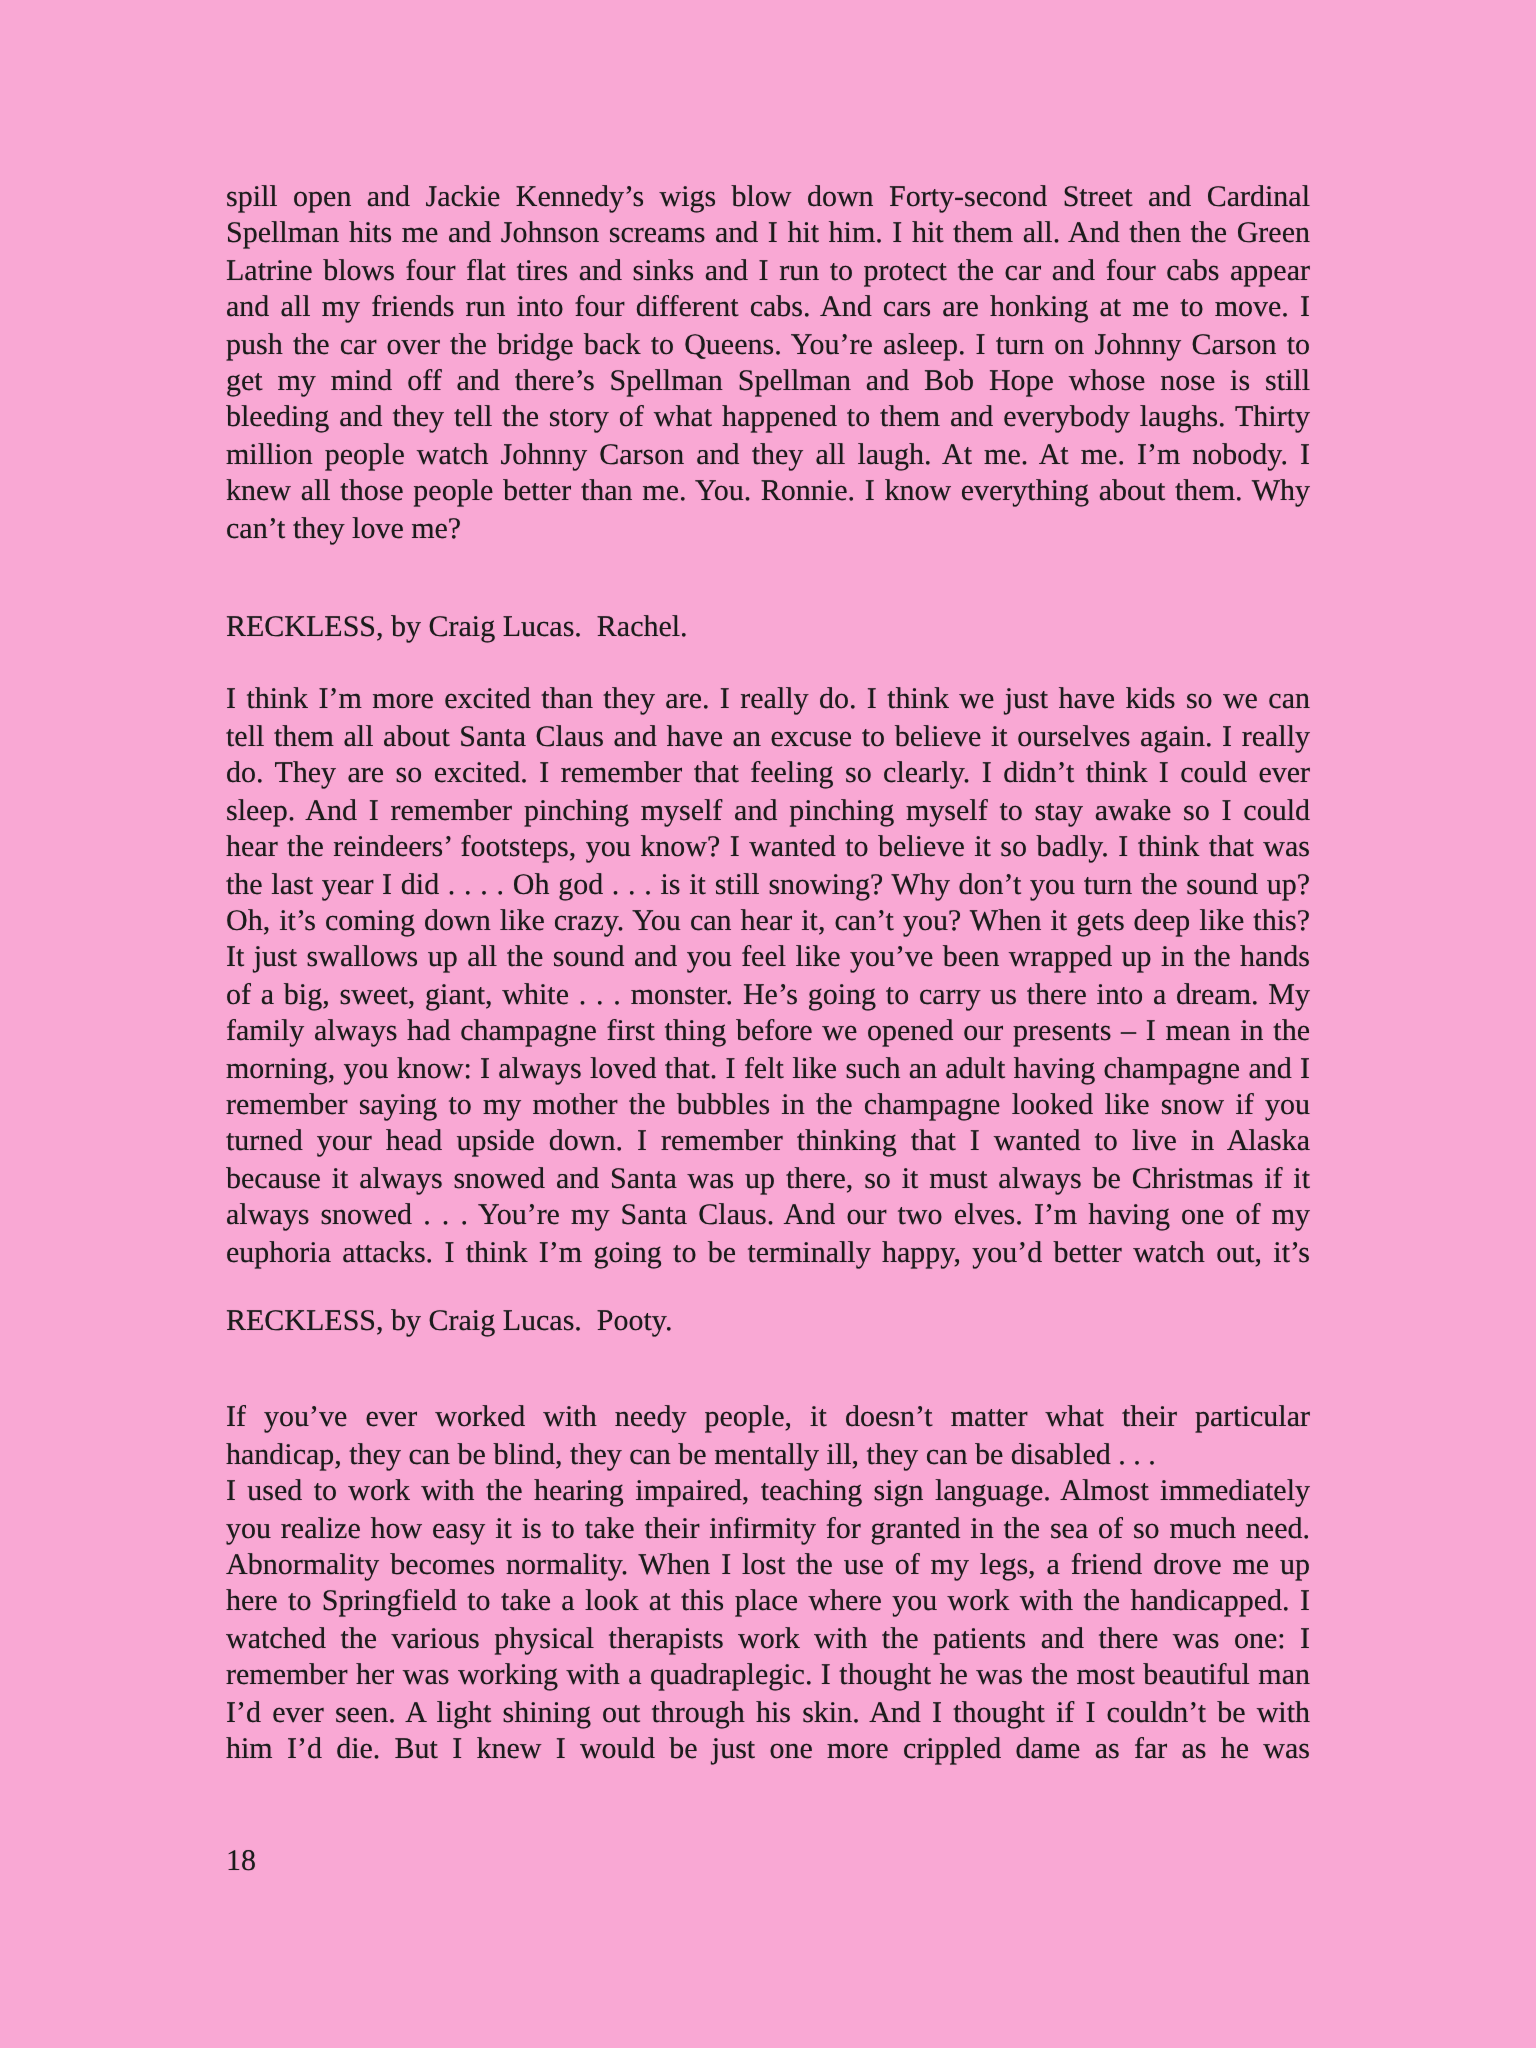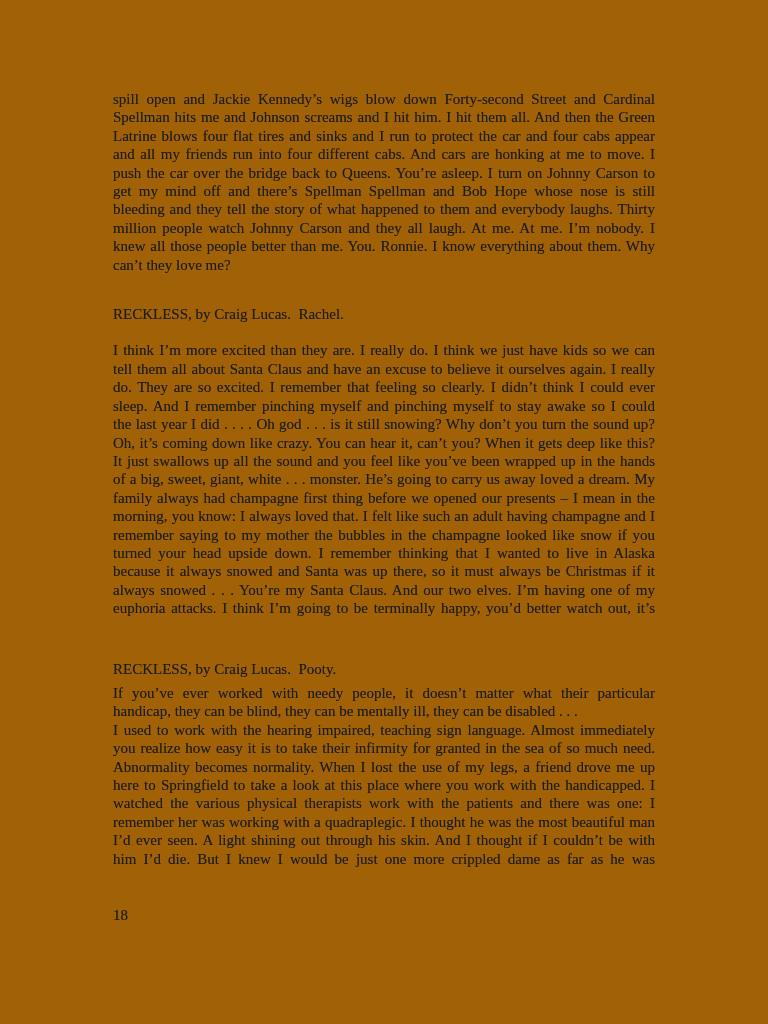--- a/index.html
+++ b/index.html
@@ -4,21 +4,21 @@
 <style>
   html, body {
     margin: 0;
     padding: 0;
     background: #ffffff;
   }
   .page {
     position: relative;
     width: 768px;
     height: 1024px;
-    background: #a16207;
+    background: #f9a8d4;
     overflow: hidden;
     font-family: "Liberation Serif", serif;
     font-size: 15px;
     line-height: 18.4px;
     color: #1c1c1c;
     text-shadow: 0 0 0.5px rgba(30,30,30,0.55);
   }
   .content {
     position: absolute;
     left: 113px;
@@ -33,22 +33,22 @@
   }
   .line.last {
     text-align-last: left;
   }
   .heading {
     text-align: left;
     white-space: nowrap;
   }
   .heading-1 { margin-top: 31px; }
   .para-2   { margin-top: 18px; }
-  .heading-2 { margin-top: 42px; font-family: Liberation Serif, serif; }
-  .para-3a  { margin-top: 6px; }
+  .heading-2 { margin-top: 16px; font-family: Liberation Serif, serif; }
+  .para-3a  { margin-top: 30px; }
   .para-3b  { margin-top: 0; }
   .page-number {
     margin-top: 38px;
   }
 </style>
 </head>
 <body>
 
 <div class="page">
   <div class="content">
@@ -66,24 +66,25 @@
         <div class="line last">can’t they love me?</div>
       </div>
 
     <div class="heading heading-1">RECKLESS, by Craig Lucas.&nbsp; Rachel.</div>
 
     <div class="para para-2">
         <div class="line">I think I’m more excited than they are. I really do. I think we just have kids so we can</div>
         <div class="line">tell them all about Santa Claus and have an excuse to believe it ourselves again. I really</div>
         <div class="line">do. They are so excited. I remember that feeling so clearly. I didn’t think I could ever</div>
         <div class="line">sleep. And I remember pinching myself and pinching myself to stay awake so I could</div>
+        <div class="line">hear the reindeers’ footsteps, you know? I wanted to believe it so badly. I think that was</div>
         <div class="line">the last year I did . . . . Oh god . . . is it still snowing? Why don’t you turn the sound up?</div>
         <div class="line">Oh, it’s coming down like crazy. You can hear it, can’t you? When it gets deep like this?</div>
         <div class="line">It just swallows up all the sound and you feel like you’ve been wrapped up in the hands</div>
-        <div class="line">of a big, sweet, giant, white . . . monster. He’s going to carry us away loved a dream. My</div>
+        <div class="line">of a big, sweet, giant, white . . . monster. He’s going to carry us there into a dream. My</div>
         <div class="line">family always had champagne first thing before we opened our presents – I mean in the</div>
         <div class="line">morning, you know: I always loved that. I felt like such an adult having champagne and I</div>
         <div class="line">remember saying to my mother the bubbles in the champagne looked like snow if you</div>
         <div class="line">turned your head upside down. I remember thinking that I wanted to live in Alaska</div>
         <div class="line">because it always snowed and Santa was up there, so it must always be Christmas if it</div>
         <div class="line">always snowed . . . You’re my Santa Claus. And our two elves. I’m having one of my</div>
         <div class="line">euphoria attacks. I think I’m going to be terminally happy, you’d better watch out, it’s</div>
       </div>
 
     <div class="heading heading-2">RECKLESS, by Craig Lucas.&nbsp; Pooty.</div>

